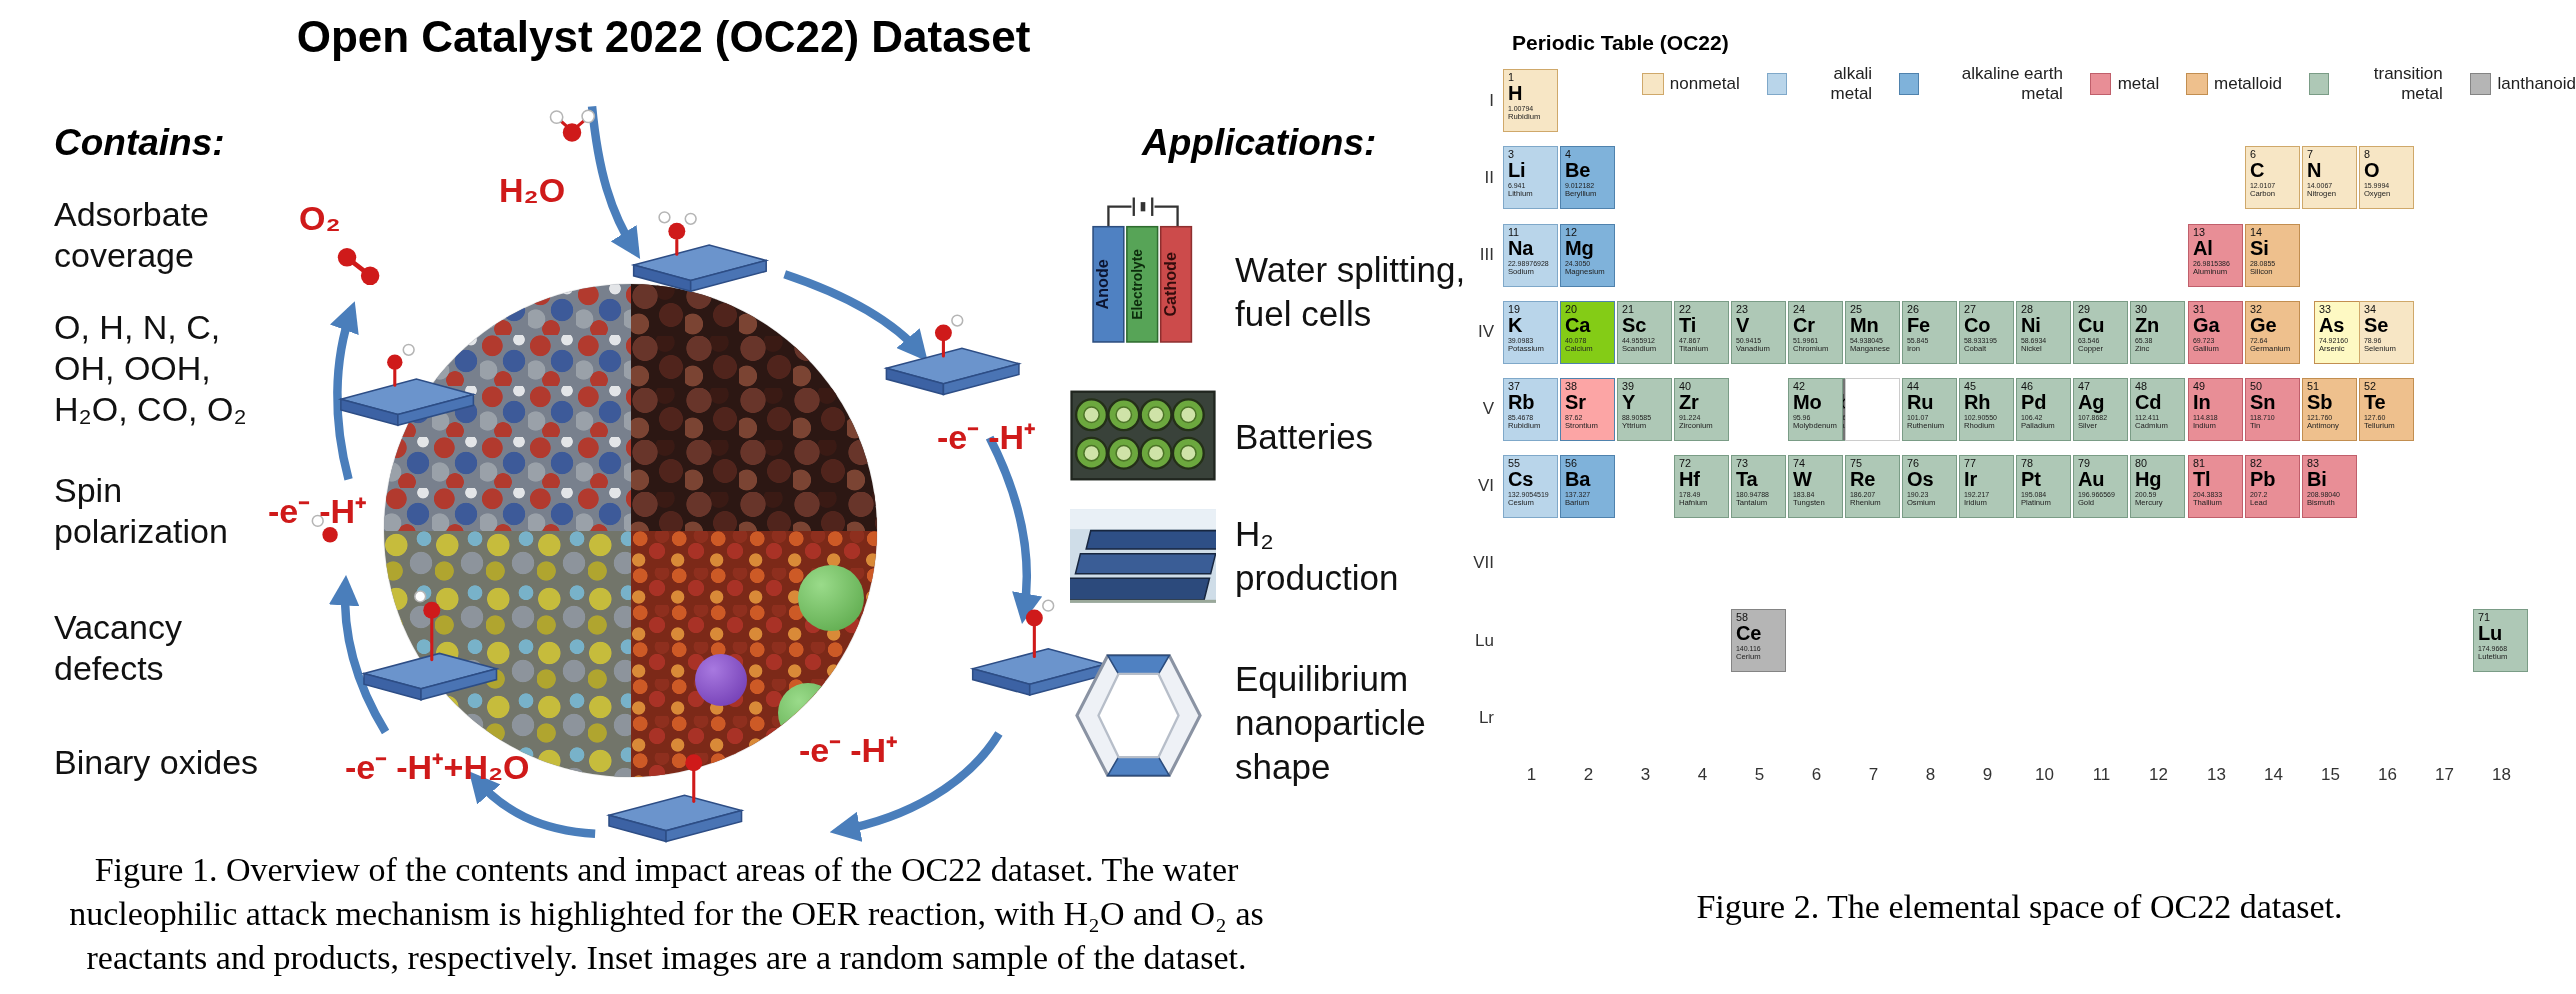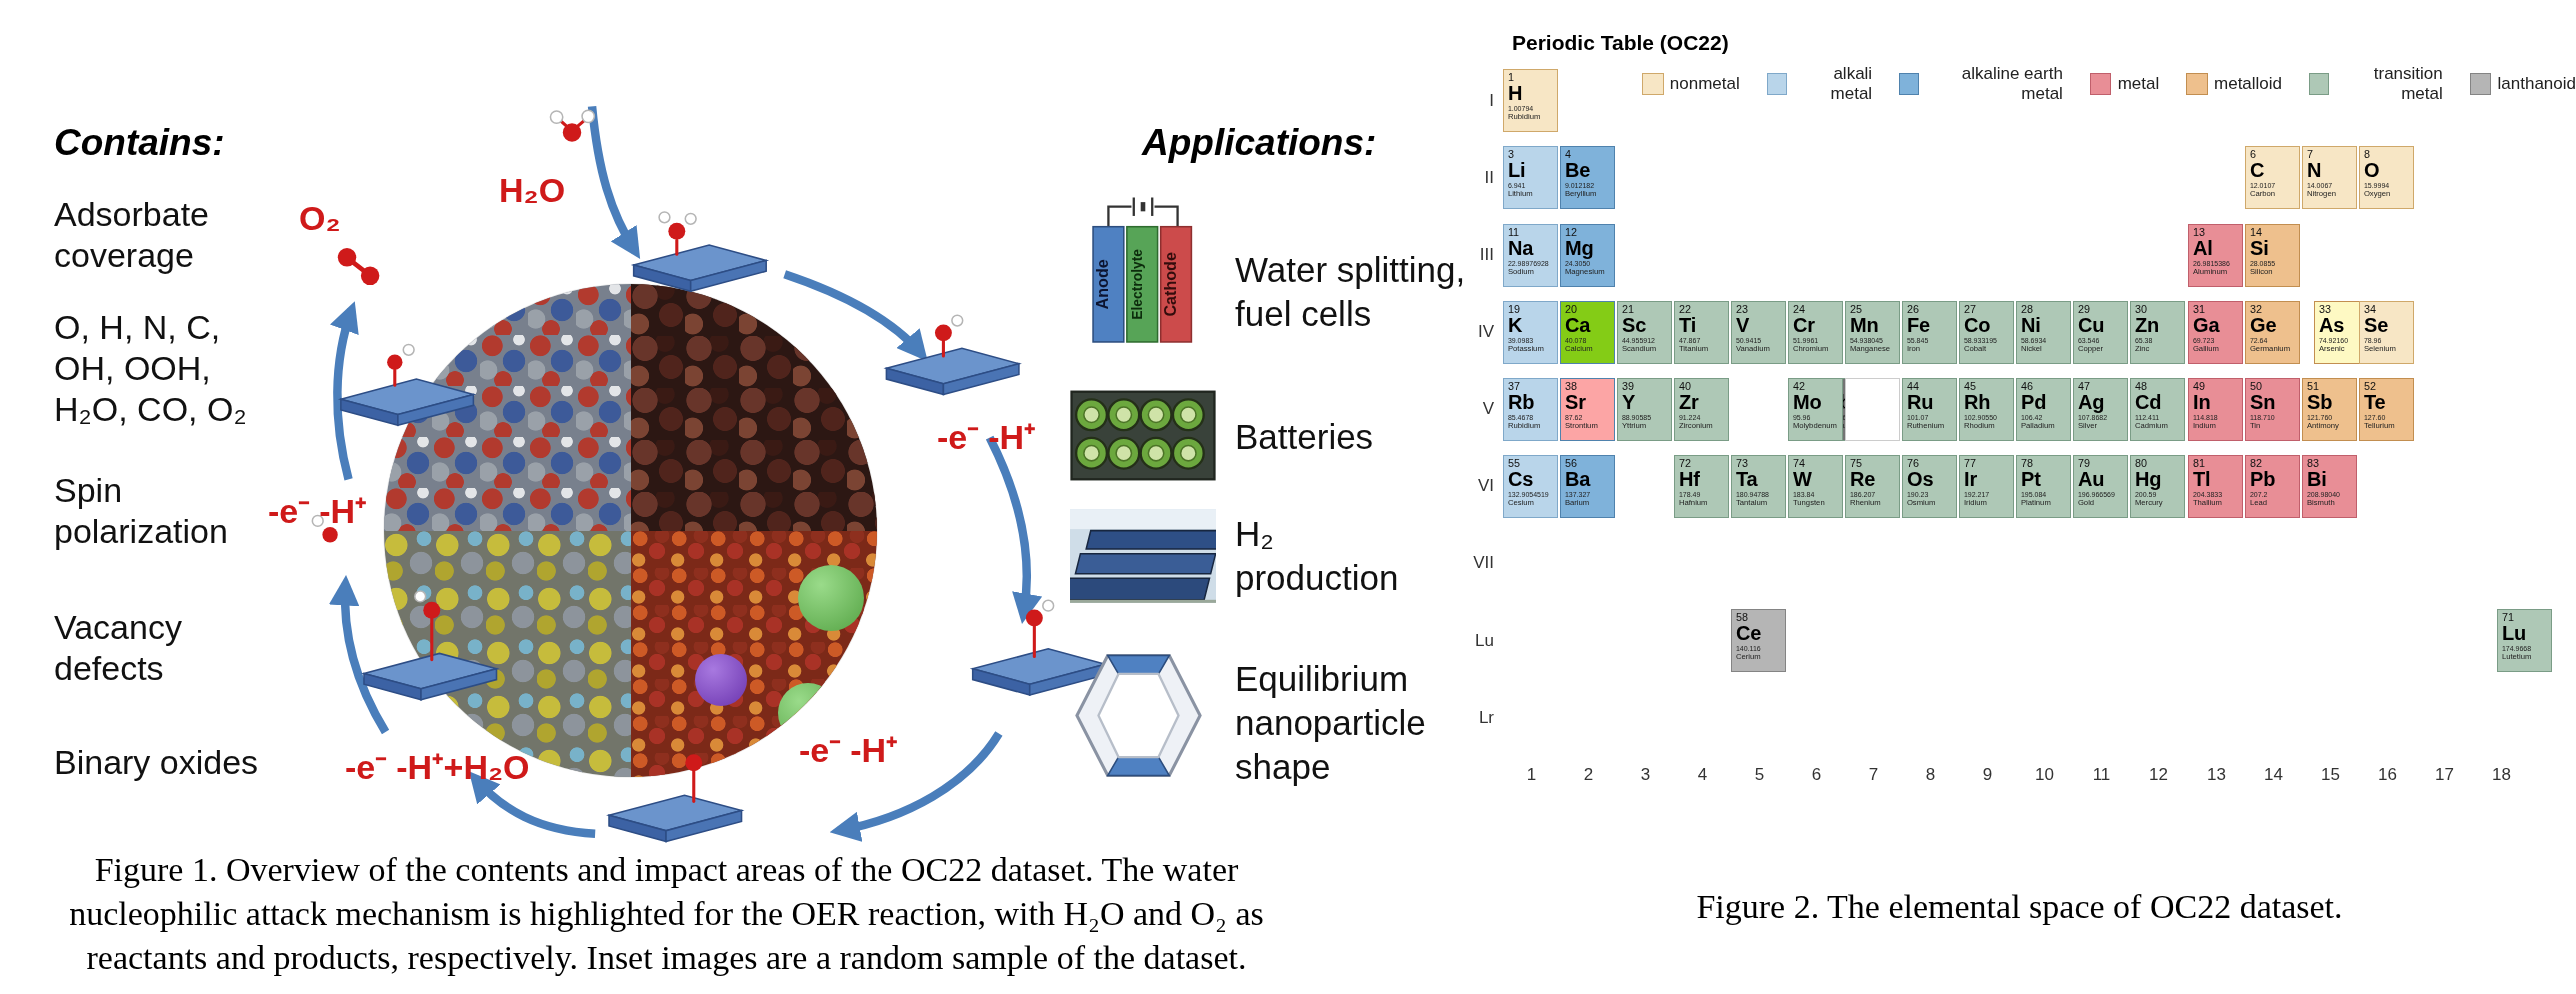--- a/index.html
+++ b/index.html
@@ -66,20 +66,21 @@
   .pt-mass { display:block; font-size:7px; line-height:1.3; color:#222; white-space:nowrap; }
   .pt-name { display:block; font-size:7.7px; line-height:1.15; color:#222; white-space:nowrap; }
   .pt-row-label { position:absolute; width:34px; text-align:right; font-size:17px; color:#333; }
   .pt-col-label { position:absolute; width:57px; text-align:center; font-size:17px; color:#333; }
   #fig2-caption { position:absolute; left:1503px; top:885px; width:1033px; }
 </style>
 </head>
 <body>
 
 <section id="fig1">
+  <h1 id="fig1-title">Open Catalyst 2022 (OC22) Dataset</h1>
 
   <div class="list-heading" id="contains-heading">Contains:</div>
   <div id="contains-items">
       <div class="contains-item" style="top: 194px;">Adsorbate coverage</div>
       <div class="contains-item" style="top: 307px;">O, H, N, C, OH, OOH, H₂O, CO, O₂</div>
       <div class="contains-item" style="top: 470px;">Spin polarization</div>
       <div class="contains-item" style="top: 607px;">Vacancy defects</div>
       <div class="contains-item" style="top: 742px;">Binary oxides</div>
     </div>
 
@@ -604,21 +605,21 @@
         <span class="pt-sym">Bi</span>
         <span class="pt-mass">208.98040</span>
         <span class="pt-name">Bismuth</span>
       </div>
       <div class="pt-cell" style="left: 1731px; top: 609px; background: rgb(181, 181, 181); border-color: rgb(132, 132, 132);">
         <span class="pt-num">58</span>
         <span class="pt-sym">Ce</span>
         <span class="pt-mass">140.116</span>
         <span class="pt-name">Cerium</span>
       </div>
-      <div class="pt-cell" style="left: 2473px; top: 609px; background: rgb(174, 200, 182); border-color: rgb(122, 156, 134); margin-left: 24px;">
+      <div class="pt-cell" style="left: 2473px; top: 609px; background: rgb(174, 200, 182); border-color: rgb(122, 156, 134);">
         <span class="pt-num">71</span>
         <span class="pt-sym">Lu</span>
         <span class="pt-mass">174.9668</span>
         <span class="pt-name">Lutetium</span>
       </div>
       <div class="pt-cell empty" style="left: 1845px; top: 378px;"></div>
     </div>
   <div id="pt-row-labels">
       <div class="pt-row-label" style="left: 1460px; top: 91px;">I</div>
       <div class="pt-row-label" style="left: 1460px; top: 168px;">II</div>

